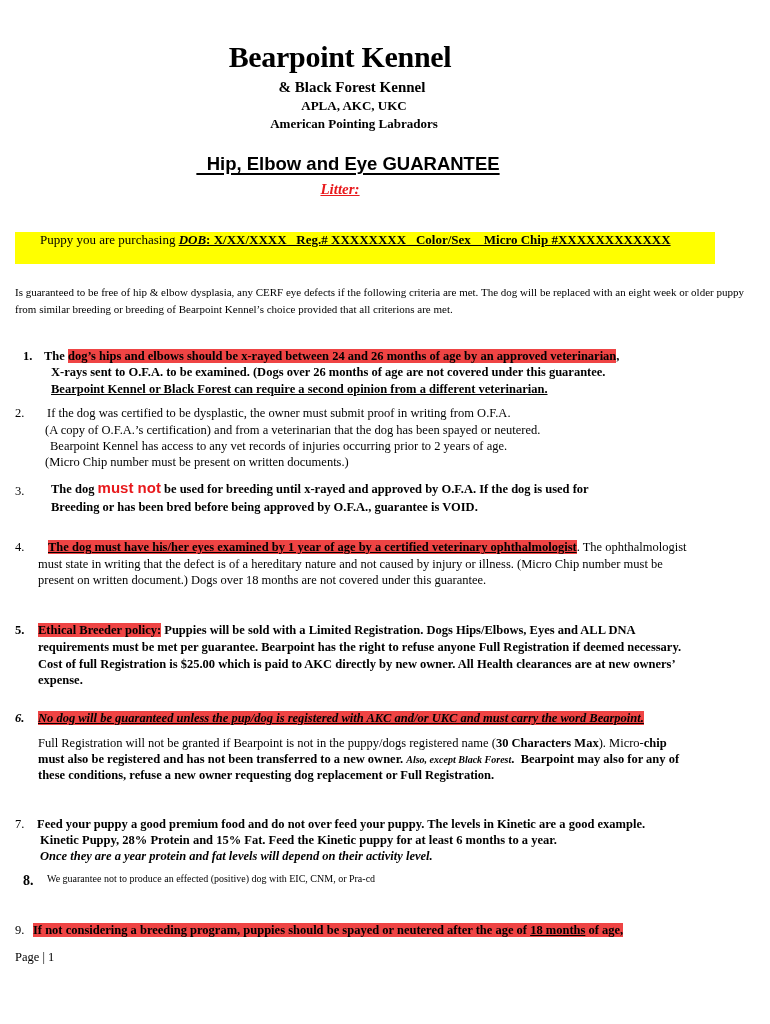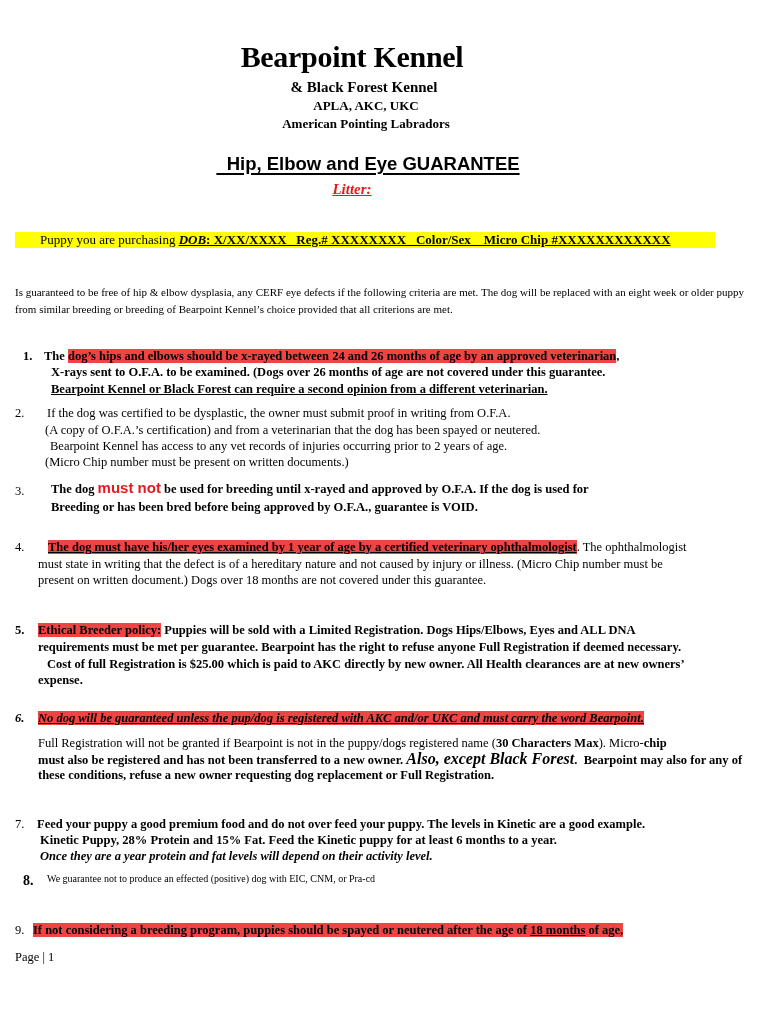--- a/index.html
+++ b/index.html
@@ -1,42 +1,42 @@
 <!DOCTYPE html>
 <html><head>
 <meta charset="utf-8">
 <style>
   html, body { margin: 0; padding: 0; background: #ffffff; }
   body {
     width: 770px; height: 1024px; position: relative; overflow: hidden;
     font-family: "Liberation Serif", serif; color: #000; font-size: 12.5px;
   }
   .abs { position: absolute; white-space: nowrap; }
-  .center { left: 12px; width: 680px; text-align: center; }
+  .center { left: 0; width: 680px; text-align: center; }
   .title { top: 40px; font-size: 30px; font-weight: bold; letter-spacing: -0.3px; }
   .sub1 { top: 79px; font-size: 15px; font-weight: bold; padding-left: 12px; }
   .sub2 { top: 98px; font-size: 13px; font-weight: bold; padding-left: 14px; }
   .sub3 { top: 116px; font-size: 13px; font-weight: bold; padding-left: 14px; }
-  .guar { top: 153px; font-family: "Liberation Sans", sans-serif; font-size: 18.5px; font-weight: bold; padding-left: 16px; }
+  .guar { top: 153px; font-family: "Liberation Sans", sans-serif; font-size: 18.5px; font-weight: bold; padding-left: 8px; }
   .guar span { text-decoration: underline; text-underline-offset: 3px; text-decoration-thickness: 2px; }
   .litter { top: 181px; font-size: 15px; font-weight: bold; font-style: italic; color: #e8191c; text-decoration: underline; padding-left: 0; }
   .hl { background: #ef4444; }
   .purchase {
-    top: 232px; left: 15px; width: 700px; height: 16px; background: #ffff00;
+    top: 232px; left: 15px; width: 700px; height: 32px; background: #ffff00;
     font-size: 13px; line-height: 16px;
   }
   .purchase .p-lead { margin-left: 25px; }
   .purchase b { font-weight: bold; text-decoration: underline; }
   .intro { top: 284px; left: 15px; width: 745px; white-space: normal; font-size: 11px; line-height: 16.5px; }
   .b { font-weight: bold; }
   .u { text-decoration: underline; }
   .i { font-style: italic; }
   .red { color: #e8191c; }
   .line { font-size: 12.5px; line-height: 16px; }
-  .sm { font-size: 16px; }
+  .sm { font-size: 10px; }
 </style>
 </head>
 <body>
 
 <div>
 
   <div class="abs center title">Bearpoint Kennel</div>
   <div class="abs center sub1">&amp; Black Forest Kennel</div>
   <div class="abs center sub2">APLA, AKC, UKC</div>
   <div class="abs center sub3">American Pointing Labradors</div>
@@ -79,21 +79,21 @@
     <div class="abs line" style="top:539px; left:15px;">4.</div>
     <div class="abs line" style="top:539px; left:40px;padding-left:8px;"><span class="hl b u">The dog must have his/her eyes examined by 1 year of age by a certified veterinary ophthalmologist</span><span>. The ophthalmologist</span></div>
     <div class="abs line" style="top:556px; left:38px;">must state in writing that the defect is of a hereditary nature and not caused by injury or illness. (Micro Chip number must be</div>
     <div class="abs line" style="top:572px; left:38px;">present on written document.) Dogs over 18 months are not covered under this guarantee.</div>
   </div>
 
   <div>
     <div class="abs line b" style="top:622px; left:15px;">5.</div>
     <div class="abs line b" style="top:622px; left:38px;"><span class="hl">Ethical Breeder policy:</span><span> Puppies will be sold with a Limited Registration. Dogs Hips/Elbows, Eyes and ALL DNA</span></div>
     <div class="abs line b" style="top:639px; left:38px;">requirements must be met per guarantee. Bearpoint has the right to refuse anyone Full Registration if deemed necessary.</div>
-    <div class="abs line b" style="top:656px; left:47px;">Cost of full Registration is $25.00 which is paid to AKC directly by new owner. All Health clearances are at new owners’</div>
+    <div class="abs line b" style="top:656px; left:38px;">Cost of full Registration is $25.00 which is paid to AKC directly by new owner. All Health clearances are at new owners’</div>
     <div class="abs line b" style="top:672px; left:38px;">expense.</div>
   </div>
 
   <div>
     <div class="abs line b i" style="top:710px; left:15px;">6.</div>
     <div class="abs line b i u" style="top:710px; left:38px;"><span class="hl">No dog will be guaranteed unless the pup/dog is registered with AKC and/or UKC and must carry the word Bearpoint.</span></div>
     <div class="abs line" style="top:735px; left:38px;"><span>Full Registration will not be granted if Bearpoint is not in the puppy/dogs registered name (</span><span class="b">30 Characters Max</span><span>). Micro-</span><span class="b">chip</span></div>
     <div class="abs line b" style="top:751px; left:38px;"><span>must also be registered and has not been transferred to a new owner. </span><span class="i sm" style="font-weight:bold;">Also, except Black Forest</span><span style="white-space:pre;">.  Bearpoint may also for any of</span></div>
     <div class="abs line b" style="top:767px; left:38px;">these conditions, refuse a new owner requesting dog replacement or Full Registration.</div>
   </div>

